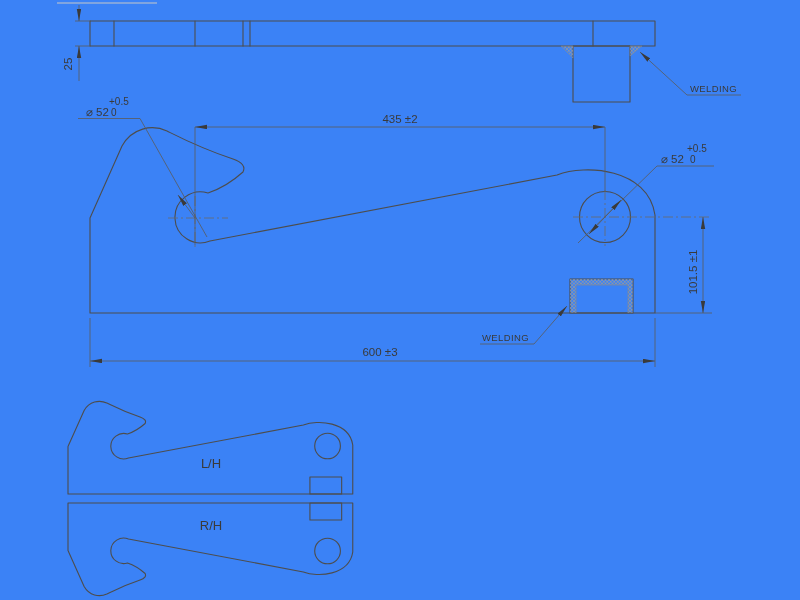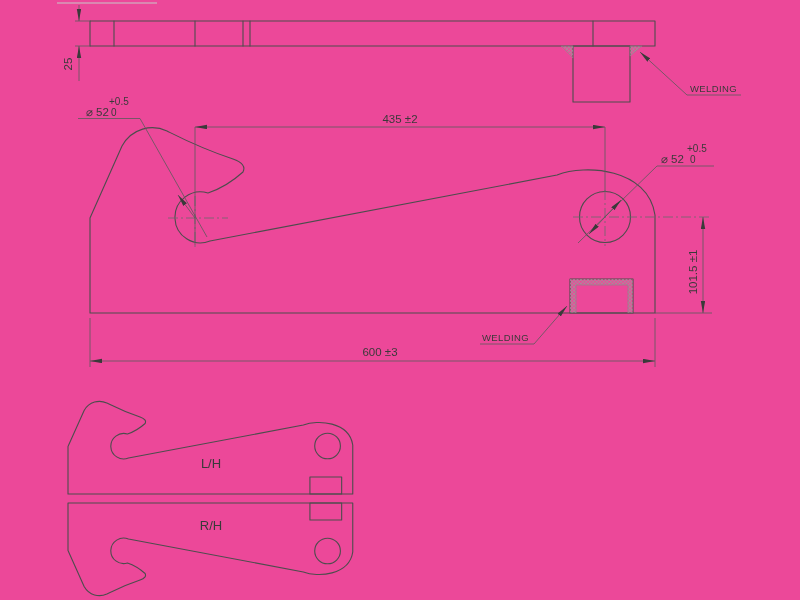--- a/index.html
+++ b/index.html
@@ -1,16 +1,16 @@
 <!DOCTYPE html>
 <html><head>
 <meta charset="utf-8">
 <style>
   html,body{margin:0;padding:0;background:#ffffff;}
-  .stage{position:relative;width:800px;height:600px;background:#ec4899;overflow:hidden;
+  .stage{position:relative;width:800px;height:600px;background:#3b82f6;overflow:hidden;
          font-family:"Liberation Sans", sans-serif;}
   svg{display:block;}
   .ol{fill:none;stroke:#4d4d4d;stroke-width:1.1;stroke-linejoin:round;stroke-linecap:round;}
   .thin{fill:none;stroke:#5a5a5a;stroke-width:0.8;}
   .dim{fill:none;stroke:#5a5a5a;stroke-width:0.8;}
   .faint{fill:none;stroke:#c8c8c8;stroke-width:1;}
   .dashdot{fill:none;stroke:#6a6a6a;stroke-width:0.8;stroke-dasharray:10 3 2 3;}
   .hatchline{stroke:#9a9a9a;stroke-width:0.7;}
   .hatchedge{fill:none;stroke:#8a8a8a;stroke-width:0.7;}
   .dimtext{font-size:11.5px;fill:#3a3a3a;}

